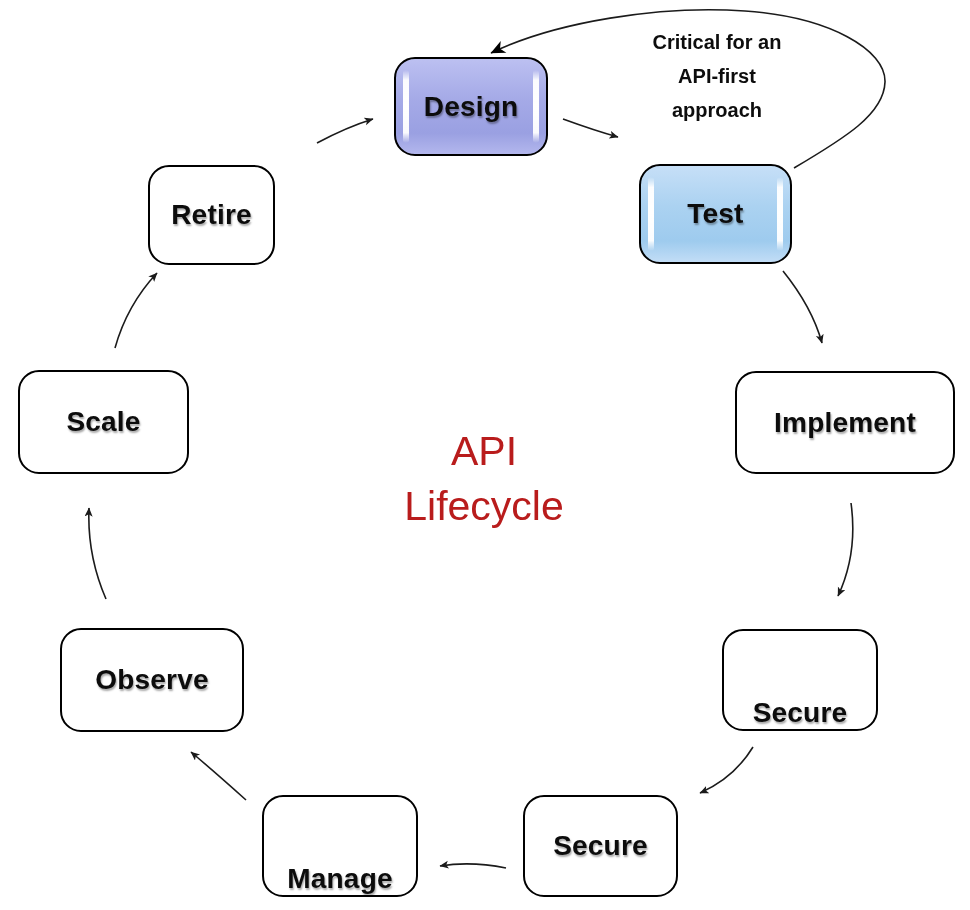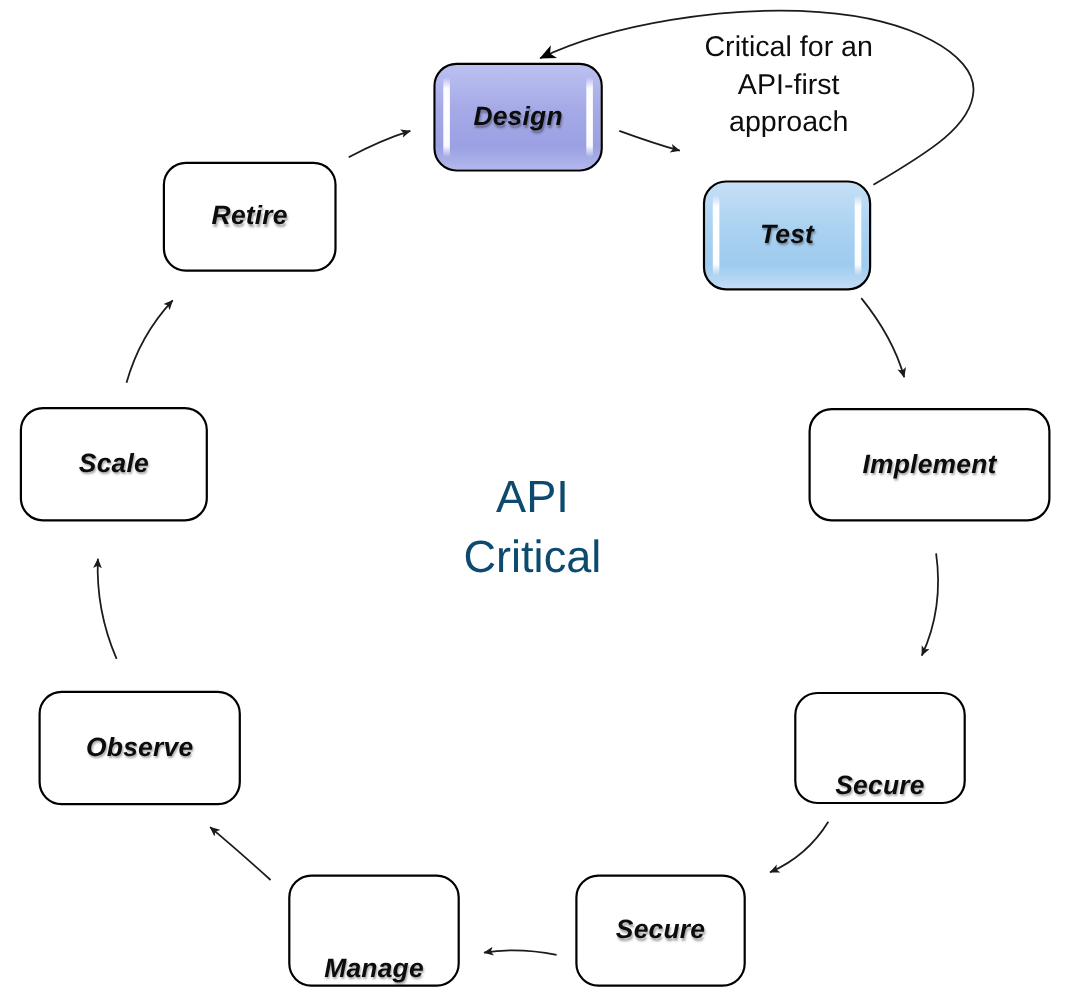--- a/index.html
+++ b/index.html
@@ -27,26 +27,25 @@
     box-sizing: border-box;
     border: 2.5px solid var(--border, #000000);
     border-radius: 21px;
     display: flex;
     align-items: center;
     justify-content: center;
     background: var(--plain_fill, #ffffff);
     z-index: 2;
   }
   .box .label {
-    font-size: 24px;
+    font-size: 28px;
     font-weight: 700;
     color: #0c0c0c;
     text-shadow: 1px 2px 2px rgba(0,0,0,0.35);
     letter-spacing: 0.2px;
-    font-style: italic;
   }
   .box.purple {
     background: linear-gradient(180deg, #bcc0f1 0%, var(--design_fill, #a5aae7) 42%, #9aa0e2 78%, #b3b7ed 100%);
   }
   .box.blue {
     background: linear-gradient(180deg, #c6dff7 0%, var(--test_fill, #abd2f1) 42%, #9ecbee 78%, #c2ddf6 100%);
   }
   .gloss {
     position: absolute;
     top: 11px;
@@ -64,45 +63,45 @@
   .gloss.left  { left: 7px; }
   .gloss.right { right: 7px; }
 
   
   #box-design    { left: 394px; top: 57px;  width: 154px; height: 99px;  }
   #box-test      { left: 639px; top: 164px; width: 153px; height: 100px; }
   #box-implement { left: 735px; top: 371px; width: 220px; height: 103px; }
   #box-secure    { left: 722px; top: 629px; width: 156px; height: 102px; align-items: flex-end; }
   #box-publish   { left: 523px; top: 795px; width: 155px; height: 102px; }
   #box-manage    { left: 262px; top: 795px; width: 156px; height: 102px; align-items: flex-end; }
-  #box-observe   { left: 35px;  top: 628px; width: 184px; height: 104px; }
+  #box-observe   { left: 60px;  top: 628px; width: 184px; height: 104px; }
   #box-scale     { left: 18px;  top: 370px; width: 171px; height: 104px; }
-  #box-retire    { left: 148px; top: 147px; width: 158px; height: 100px; }
+  #box-retire    { left: 148px; top: 165px; width: 127px; height: 100px; }
 
   #center-title {
     position: absolute;
     left: 334px;
     top: 424px;
     width: 300px;
     text-align: center;
     font-size: 41px;
     line-height: 55px;
     font-weight: 400;
-    color: #0c4a6e;
+    color: #b91c1c;
     z-index: 1;
   }
   #annotation {
     position: absolute;
     left: 596px;
     top: 25px;
     width: 242px;
     text-align: center;
-    font-size: 26px;
+    font-size: 20px;
     line-height: 34px;
-    font-weight: 400;
+    font-weight: 700;
     color: #0d0d0d;
     z-index: 1;
   }
 </style>
 </head>
 <body>
 
 <div id="canvas">
 
   <svg id="arrow-layer" width="970" height="910" viewBox="0 0 970 910" xmlns="http://www.w3.org/2000/svg">
@@ -129,21 +128,21 @@
   </svg>
 
   <div id="annotation">
     <div>Critical for an</div>
     <div>API-first</div>
     <div>approach</div>
   </div>
 
   <div id="center-title">
     <div>API</div>
-    <div>Critical</div>
+    <div>Lifecycle</div>
   </div>
 
   <div class="box purple" id="box-design">
     <span class="gloss left"></span>
     <span class="gloss right"></span>
     <span class="label">Design</span>
   </div>
 
   <div class="box blue" id="box-test">
     <span class="gloss left"></span>

